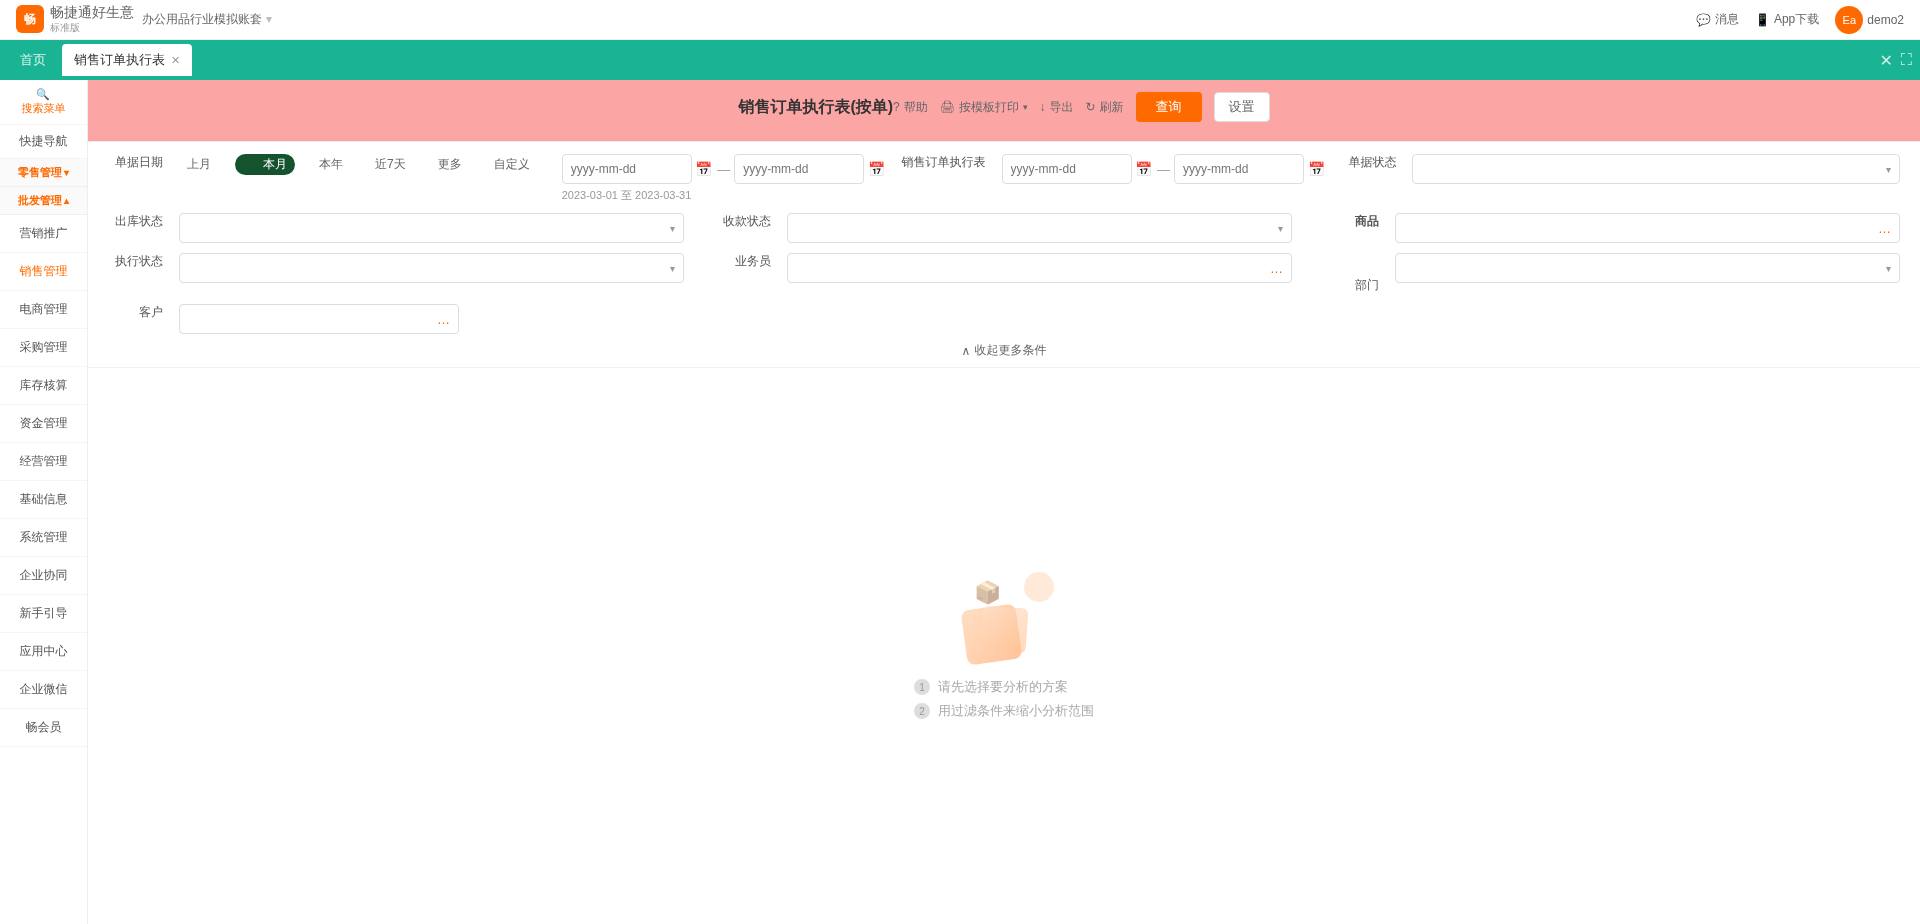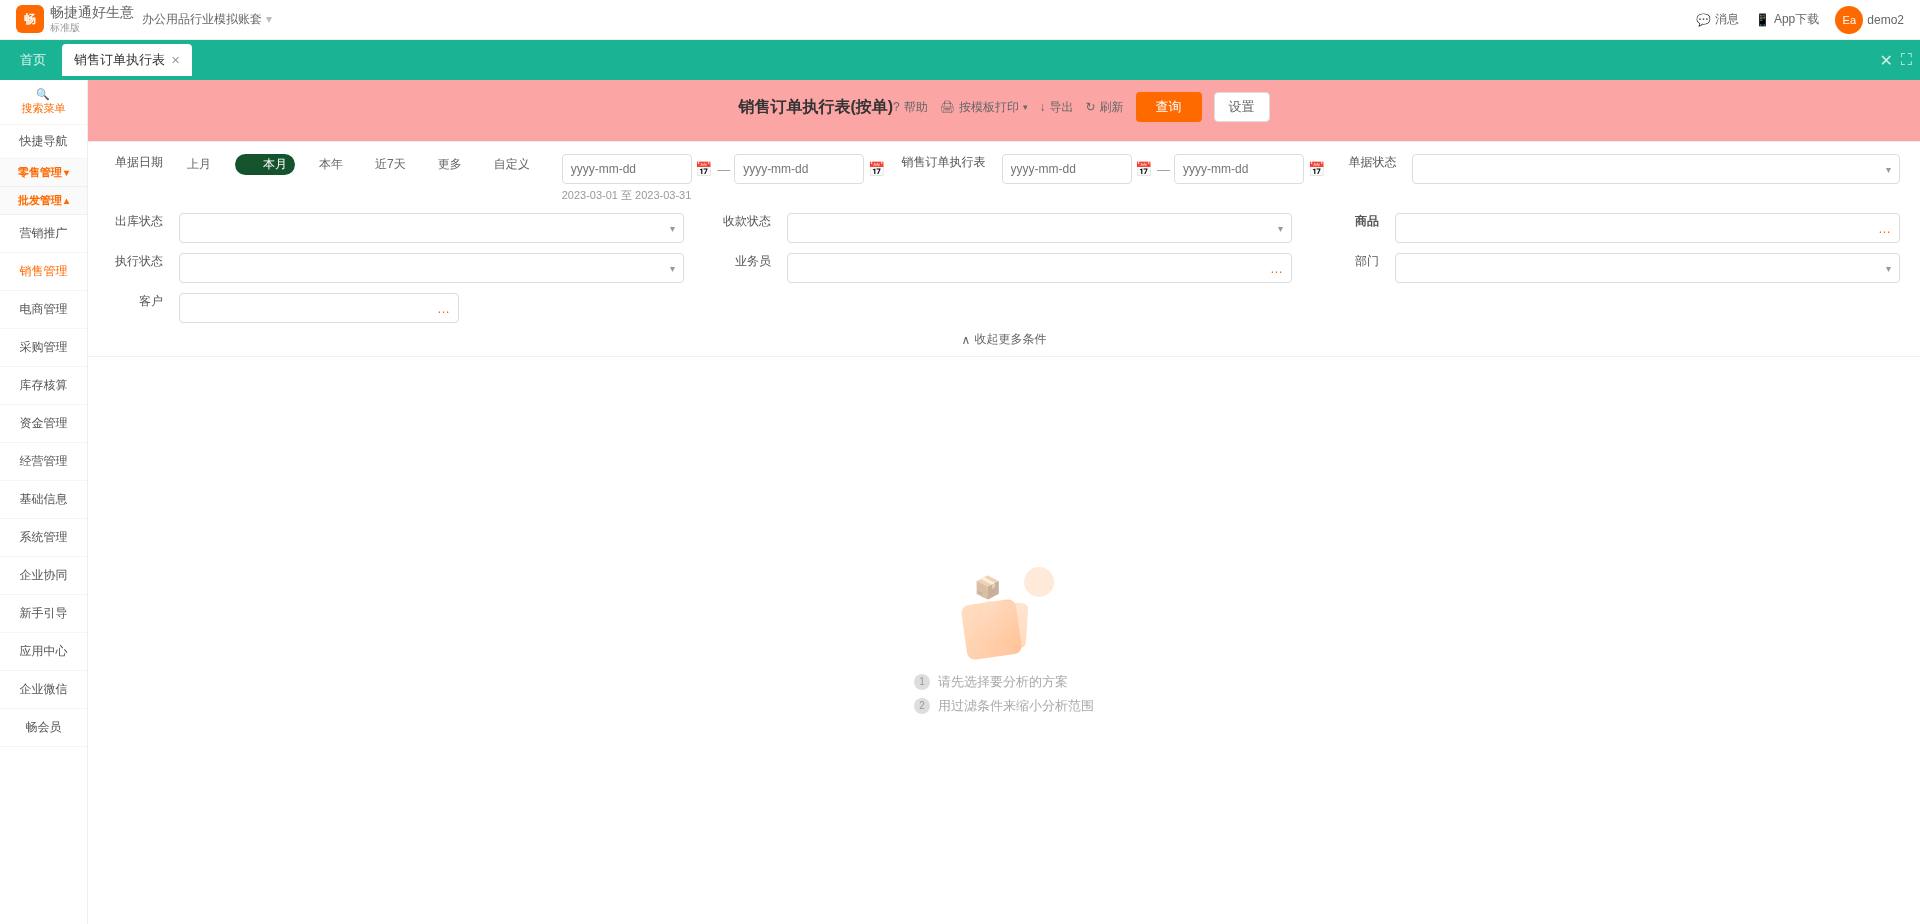--- a/index.html
+++ b/index.html
@@ -368,21 +368,21 @@
             <span class="filter-label">执行状态</span>
             <div class="status-select-wrapper">
               <span class="status-select-text"></span>
               <span class="status-arrow">▾</span>
             </div>
             <span class="filter-label" style="margin-left:16px;">业务员</span>
             <div style="flex:1;display:flex;align-items:center;border:1px solid #ddd;border-radius:4px;height:30px;padding:0 8px;">
               <span style="flex:1;color:#999;font-size:12px;"></span>
               <span class="filter-dots">…</span>
             </div>
-            <span class="filter-label" style="margin-left:16px;">部门</span>
+            <span class="filter-label" style="margin-left:16px;margin-top:24px;">部门</span>
             <div class="status-select-wrapper">
               <span class="status-select-text"></span>
               <span class="status-arrow">▾</span>
             </div>
           </div>
 
           <div class="filter-row">
             <span class="filter-label">客户</span>
             <div style="width:280px;display:flex;align-items:center;border:1px solid #ddd;border-radius:4px;height:30px;padding:0 8px;">
               <span style="flex:1;color:#999;font-size:12px;"></span>

